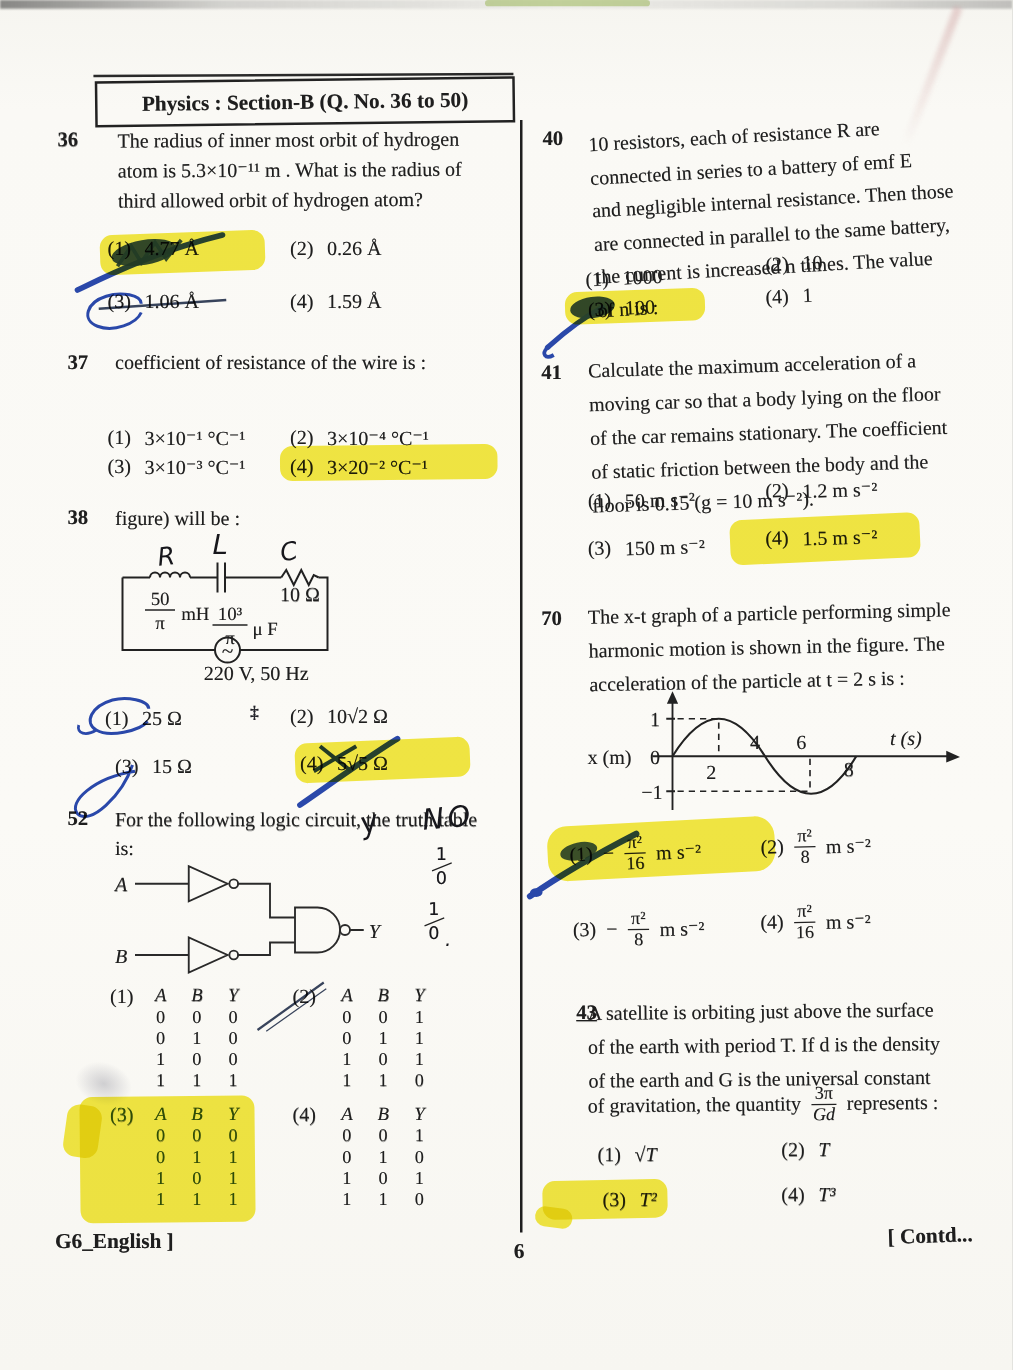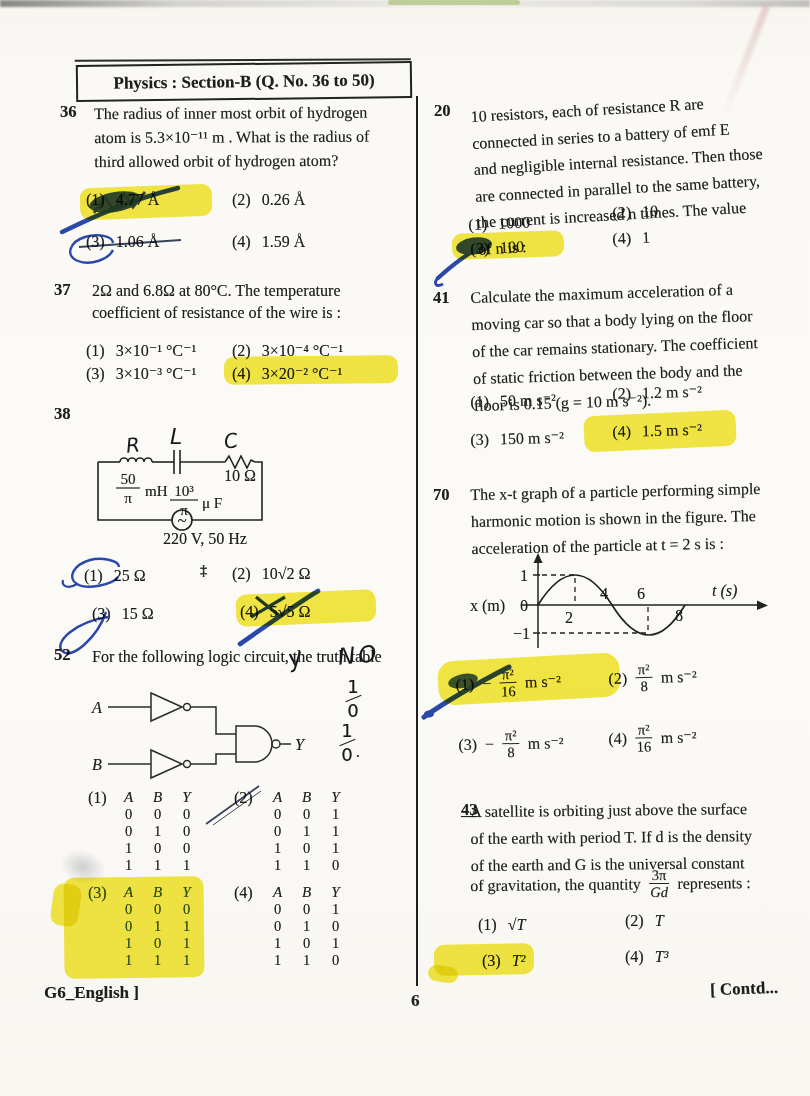--- a/index.html
+++ b/index.html
@@ -38,42 +38,42 @@
   .tt{position:absolute;}
   .tt-row{display:flex;}
   .tt-cell{width:29px;height:17px;line-height:17px;text-align:center;font-size:14.5px;}
   .tt-head .tt-cell{font-style:italic;font-size:15px;}
   .tt-green .tt-cell{color:#2f5413;}
   
   .hl{position:absolute;background:#f1e51a;opacity:.82;mix-blend-mode:multiply;border-radius:10px;pointer-events:none;}
   #pen{position:absolute;left:0;top:0;mix-blend-mode:multiply;pointer-events:none;}
   
   .hand{position:absolute;font-family:"DejaVu Sans",sans-serif;font-style:italic;color:#17171c;text-shadow:none;}
-  .hfrac{position:absolute;width:22px;text-align:center;font-family:"DejaVu Sans",sans-serif;font-size:18px;color:#17171c;}
+  .hfrac{position:absolute;width:22px;text-align:center;font-family:"DejaVu Sans",sans-serif;font-size:14px;color:#17171c;}
   .hfrac .fl{border-top:1.6px solid #222;width:17px;margin:1px auto;transform:rotate(-22deg);}
   
   .footer{font-weight:bold;font-size:17px;}
   svg text{font-family:"Liberation Serif","DejaVu Serif",serif;fill:#1e1e1e;}
 </style>
 </head>
 <body>
 
 <div class="page">
 
   <div class="edge-top"></div>
   <div class="smudge-green"></div>
   <div class="crease"></div>
   <div class="smudge-grey"></div>
 
   <div class="header-box">
     <span>Physics : Section-B (Q. No. 36 to 50)</span>
   </div>
   <div class="divider"></div>
 
-  <div class="qnum" style="left:60px;top:102px;">36</div>
+  <div class="qnum" style="left:46px;top:102px;">36</div>
   <div class="qtext" style="left:94px;top:102px;line-height:24px;transform:rotate(-.3deg);">
     <div>The radius of inner most orbit of hydrogen</div>
     <div>atom is 5.3×10⁻¹¹ m . What is the radius of</div>
     <div>third allowed orbit of hydrogen atom?</div>
   </div>
   <div class="opt" style="left:86px;top:191px;">
     <span>(1)</span>
     <span>4.77 Å</span>
   </div>
   <div class="opt" style="left:232px;top:191px;">
@@ -84,21 +84,20 @@
     <span>(3)</span>
     <span>1.06 Å</span>
   </div>
   <div class="opt" style="left:232px;top:233px;">
     <span>(4)</span>
     <span>1.59 Å</span>
   </div>
 
   <div class="qnum" style="left:54px;top:280px;">37</div>
   <div class="qtext" style="left:92px;top:280px;line-height:22px;">
-    <div>2Ω and 6.8Ω at 80°C. The temperature</div>
     <div>coefficient of resistance of the wire is :</div>
   </div>
   <div class="opt" style="left:86px;top:341px;">
     <span>(1)</span>
     <span>3×10⁻¹ °C⁻¹</span>
   </div>
   <div class="opt" style="left:232px;top:341px;">
     <span>(2)</span>
     <span>3×10⁻⁴ °C⁻¹</span>
   </div>
@@ -106,20 +105,21 @@
     <span>(3)</span>
     <span>3×10⁻³ °C⁻¹</span>
   </div>
   <div class="opt" style="left:232px;top:364px;">
     <span>(4)</span>
     <span>3×20⁻² °C⁻¹</span>
   </div>
 
   <div class="qnum" style="left:54px;top:404px;">38</div>
   <div class="qtext" style="left:92px;top:404px;line-height:23px;">
+    <div>figure) will be :</div>
   </div>
 
   <svg class="abs" style="left:90px;top:434px;" width="180" height="116" viewBox="0 0 180 116">
     <g stroke="#222" stroke-width="1.6" fill="none">
       <path d="M8,28 H30"></path>
       <path d="M30,28 a4,4 0 1 1 8,0 a4,4 0 1 1 8,0 a4,4 0 1 1 8,0 a4,4 0 1 1 8,0"></path>
       <path d="M62,28 H84"></path>
       <line x1="84" y1="16" x2="84" y2="40"></line>
       <line x1="90" y1="16" x2="90" y2="40"></line>
       <path d="M90,28 H135"></path>
@@ -158,20 +158,21 @@
     <span>15 Ω</span>
   </div>
   <div class="opt" style="left:240px;top:603px;">
     <span>(4)</span>
     <span>5√5 Ω</span>
   </div>
 
   <div class="qnum" style="left:54px;top:645px;">52</div>
   <div class="qtext" style="left:92px;top:645px;line-height:23px;">
     <div>For the following logic circuit, the truth table</div>
+    <div>is:</div>
   </div>
   <div class="hand" style="left:288px;top:644px;font-size:24px;transform:rotate(-14deg);">y</div>
   <div class="hand" style="left:338px;top:642px;font-size:23px;letter-spacing:3px;transform:rotate(-5deg);">NO</div>
 
   <svg class="abs" style="left:88px;top:686px;" width="230" height="96" viewBox="0 0 230 96">
     <g stroke="#2a2a2a" stroke-width="1.5" fill="none">
       <line x1="20" y1="21" x2="63" y2="21"></line>
       <path d="M63,7 L63,35 L94,21 Z"></path>
       <circle cx="99" cy="21" r="3.5"></circle>
       <path d="M102,21 H128 V48 H148"></path>
@@ -306,21 +307,21 @@
         <span class="tt-cell">0</span>
         <span class="tt-cell">1</span>
       </div>
       <div class="tt-row">
         <span class="tt-cell">1</span>
         <span class="tt-cell">1</span>
         <span class="tt-cell">0</span>
       </div>
     </div>
 
-  <div class="qnum" style="left:434px;top:101px;">20</div>
+  <div class="qnum" style="left:434px;top:101px;">40</div>
   <div class="qtext" style="left:470px;top:104px;line-height:26.5px;transform:rotate(-3.2deg);">
     <div>10 resistors, each of resistance R are</div>
     <div>connected in series to a battery of emf E</div>
     <div>and negligible internal resistance. Then those</div>
     <div>are connected in parallel to the same battery,</div>
     <div>the current is increased n times. The value</div>
     <div>of n is :</div>
   </div>
   <div class="opt" style="left:468px;top:216px;transform:rotate(-2.5deg);">
     <span>(1)</span>

